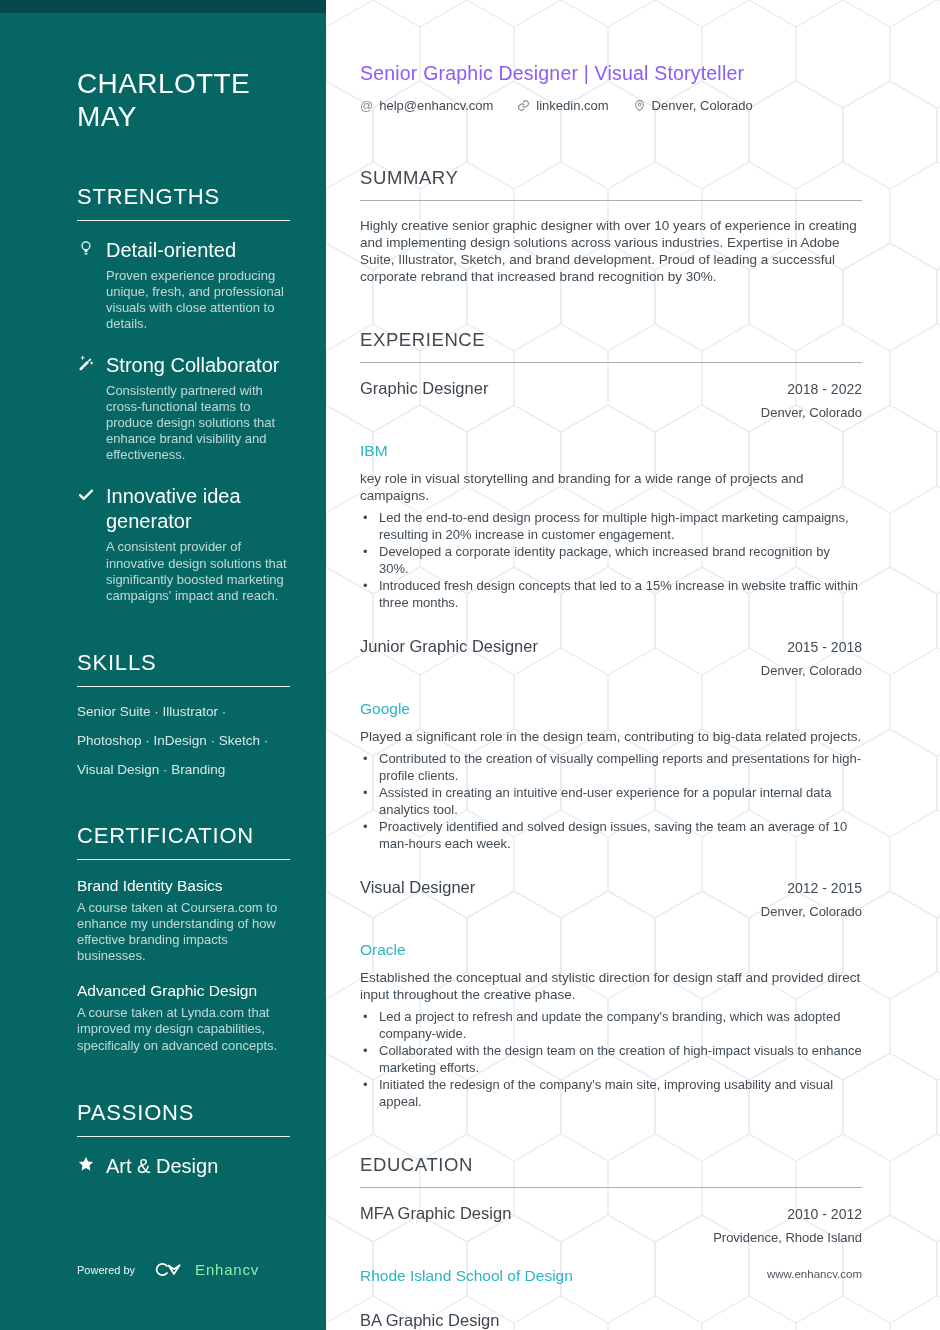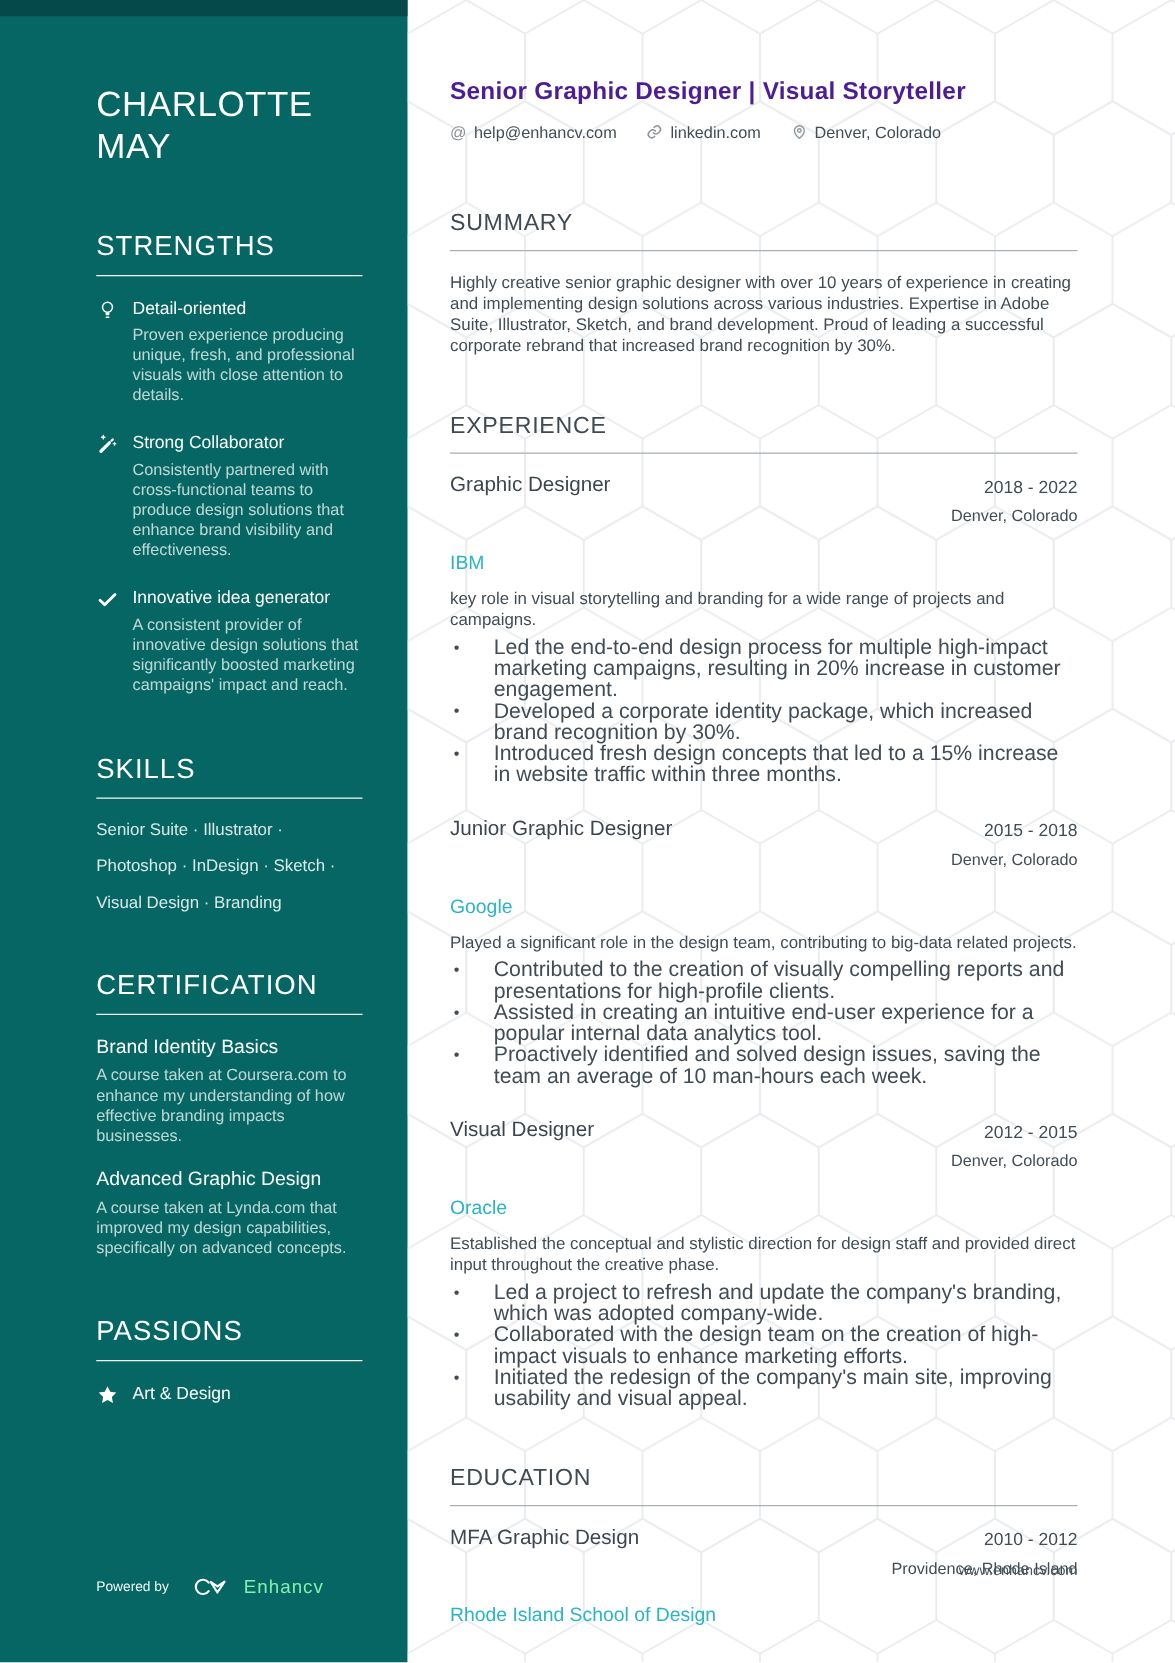--- a/index.html
+++ b/index.html
@@ -12,36 +12,36 @@
   .topbar { position:absolute; top:0; left:0; width:100%; height:13px; background:#05494b; }
   .side-inner { padding:68px 36px 0 77px; }
   .side-name { font-size:28px; font-weight:500; line-height:1.17; letter-spacing:0.4px; }
   .side-section { margin-top:46px; }
   .side-section.first { margin-top:50px; }
   .side-heading { font-size:22px; font-weight:400; letter-spacing:0.8px; padding-bottom:10px;
                   border-bottom:1.5px solid rgba(255,255,255,0.95); margin-bottom:17px; }
   .s-item { display:flex; gap:11px; margin-bottom:21px; }
   .s-icon { flex:none; width:18px; height:18px; margin-top:1px; }
   .s-icon svg { width:18px; height:18px; display:block; }
-  .s-title { font-size:14px; line-height:1.25; margin-bottom:5px; }
+  .s-title { font-size:20px; line-height:1.25; margin-bottom:5px; }
   .s-text { font-size:13px; line-height:1.24; color:rgba(255,255,255,0.74); }
   .skill-line { font-size:13.5px; color:rgba(255,255,255,0.85); margin-bottom:14px; }
   .cert-item { margin-bottom:18px; }
   .cert-title { font-size:15.5px; margin-bottom:5px; }
   .cert-text { font-size:13px; line-height:1.24; color:rgba(255,255,255,0.74); }
   .side-footer { position:absolute; left:77px; bottom:52px; display:flex; align-items:center; }
   .powered-by { font-size:11px; color:rgba(255,255,255,0.95); margin-right:16px; }
   .logo-svg { width:36px; height:17px; display:block; }
   .brand-name { font-size:15px; letter-spacing:0.8px; margin-left:8px; color:#86efac; }
 
   
   .main { position:relative; flex:1; padding:62px 78px 0 34px; }
   .hexbg { position:absolute; top:0; left:0; z-index:0; pointer-events:none; }
   .main-content { position:relative; z-index:1; }
-  .headline { font-size:19.5px; font-weight:700; color:#4c1d95; letter-spacing:0.2px; }
+  .headline { font-size:19.5px; font-weight:400; color:#8b5cf6; letter-spacing:0.2px; }
   .contact-row { display:flex; align-items:center; gap:24px; margin-top:13px; }
   .contact-item { display:flex; align-items:center; gap:6px; font-size:13px; color:#414c55; }
   .c-icon { color:#8b939a; font-size:13px; line-height:1; display:flex; align-items:center; }
   .c-icon svg { width:13px; height:13px; display:block; }
   .section { margin-top:44px; }
   .section.summary { margin-top:54px; }
   .sec-heading { font-size:18.5px; font-weight:400; color:#404a53; letter-spacing:0.6px;
                  padding-bottom:11px; border-bottom:1px solid #a8afb5; }
   .sec-body { margin-top:16px; }
   .para { font-size:13.5px; line-height:17px; color:#414c55; }
@@ -51,22 +51,22 @@
   .entry-left { flex:1; padding-right:12px; }
   .entry-right { flex:none; width:180px; text-align:right; }
   .role { font-size:16.5px; font-weight:500; color:#3d4650; margin-bottom:7px; }
   .company { font-size:15.5px; font-weight:500; color:#2ab4c4;margin-top:44px; }
   .dates { font-size:14px; color:#414c55; margin-bottom:8px; margin-top:2px; }
   .loc { font-size:13px; color:#414c55; line-height:16px; }
   .intro { margin-top:10px; }
   .bullets { margin-top:5px; }
   .bullet { display:flex; }
   .dot { flex:none; width:19px; padding-left:3px; font-size:13px; color:#414c55; line-height:17px; }
-  .b-text { flex:1; font-size:17px; line-height:17px; color:#414c55;margin-left:16px; }
-  .site-url { position:absolute; right:78px; bottom:67px; font-size:11.5px; color:#4d5761; z-index:1; }
+  .b-text { flex:1; font-size:13px; line-height:17px; color:#414c55; }
+  .site-url { position:absolute; right:78px; bottom:50px; font-size:11.5px; color:#4d5761; z-index:1; }
 </style>
 </head>
 <body>
 
 <div class="page">
 
   <aside class="sidebar">
     <div class="topbar"></div>
     <div class="side-inner">
       <h1 class="side-name">CHARLOTTE MAY</h1>

